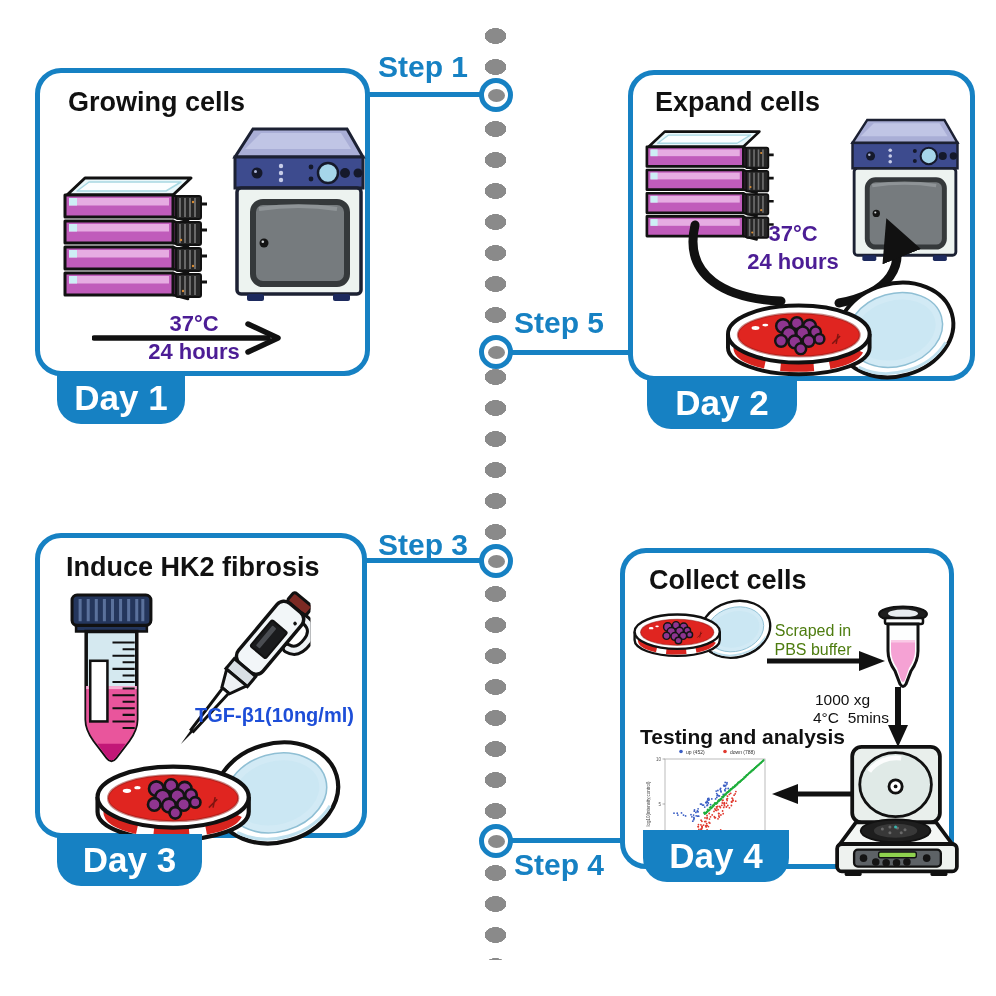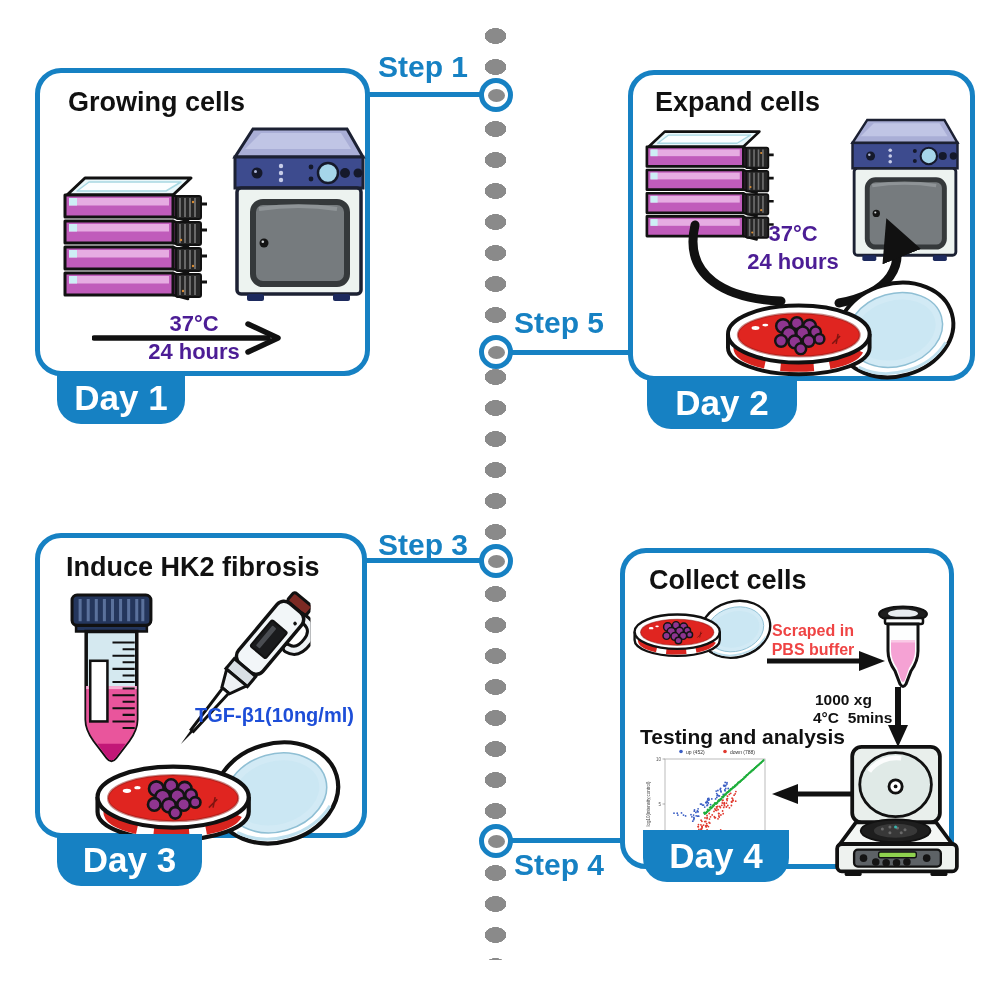--- a/index.html
+++ b/index.html
@@ -13,22 +13,22 @@
   .panel{position:absolute;background:#fff;border:5px solid var(--accent);border-radius:26px;box-sizing:border-box;}
   .panel-title{position:absolute;font-weight:700;font-size:27px;color:#111;white-space:nowrap;}
   .day-tab{position:absolute;background:var(--accent);color:#fff;font-weight:700;font-size:35px;
     text-align:center;border-radius:0 0 24px 24px;line-height:52px;height:52px;}
   .step-label{position:absolute;color:var(--accent);font-weight:700;font-size:30px;white-space:nowrap;}
   .connector{position:absolute;height:5px;background:var(--accent);}
   .node{position:absolute;width:34px;height:34px;border:5px solid var(--accent);border-radius:50%;
     background:#fff;box-sizing:border-box;display:flex;align-items:center;justify-content:center;}
   .node .dot{width:17px;height:13px;background:#8a8a8a;border-radius:50%;}
   .cond{position:absolute;font-weight:700;font-size:22px;color:#4c1d95;text-align:center;white-space:nowrap;}
-  .small-note{position:absolute;font-weight:700;font-size:16px;color:#ef4444;text-align:center;line-height:19px;white-space:nowrap;}
-  .spin-note{position:absolute;font-weight:700;font-size:15.5px;color:#111;line-height:18px;white-space:pre;}
+  .small-note{position:absolute;font-weight:400;font-size:16px;color:#4d7c0f;text-align:center;line-height:19px;white-space:nowrap;}
+  .spin-note{position:absolute;font-weight:400;font-size:15.5px;color:#111;line-height:18px;white-space:pre;}
   .reagent{position:absolute;font-weight:600;font-size:20px;color:#1d4ed8;white-space:nowrap;}
   .analysis-title{position:absolute;font-weight:700;font-size:21px;color:#111;white-space:nowrap;}
 </style>
 </head>
 <body>
 
 <div class="stage">
 
   <svg width="0" height="0" style="position:absolute" aria-hidden="true">
     <defs>

